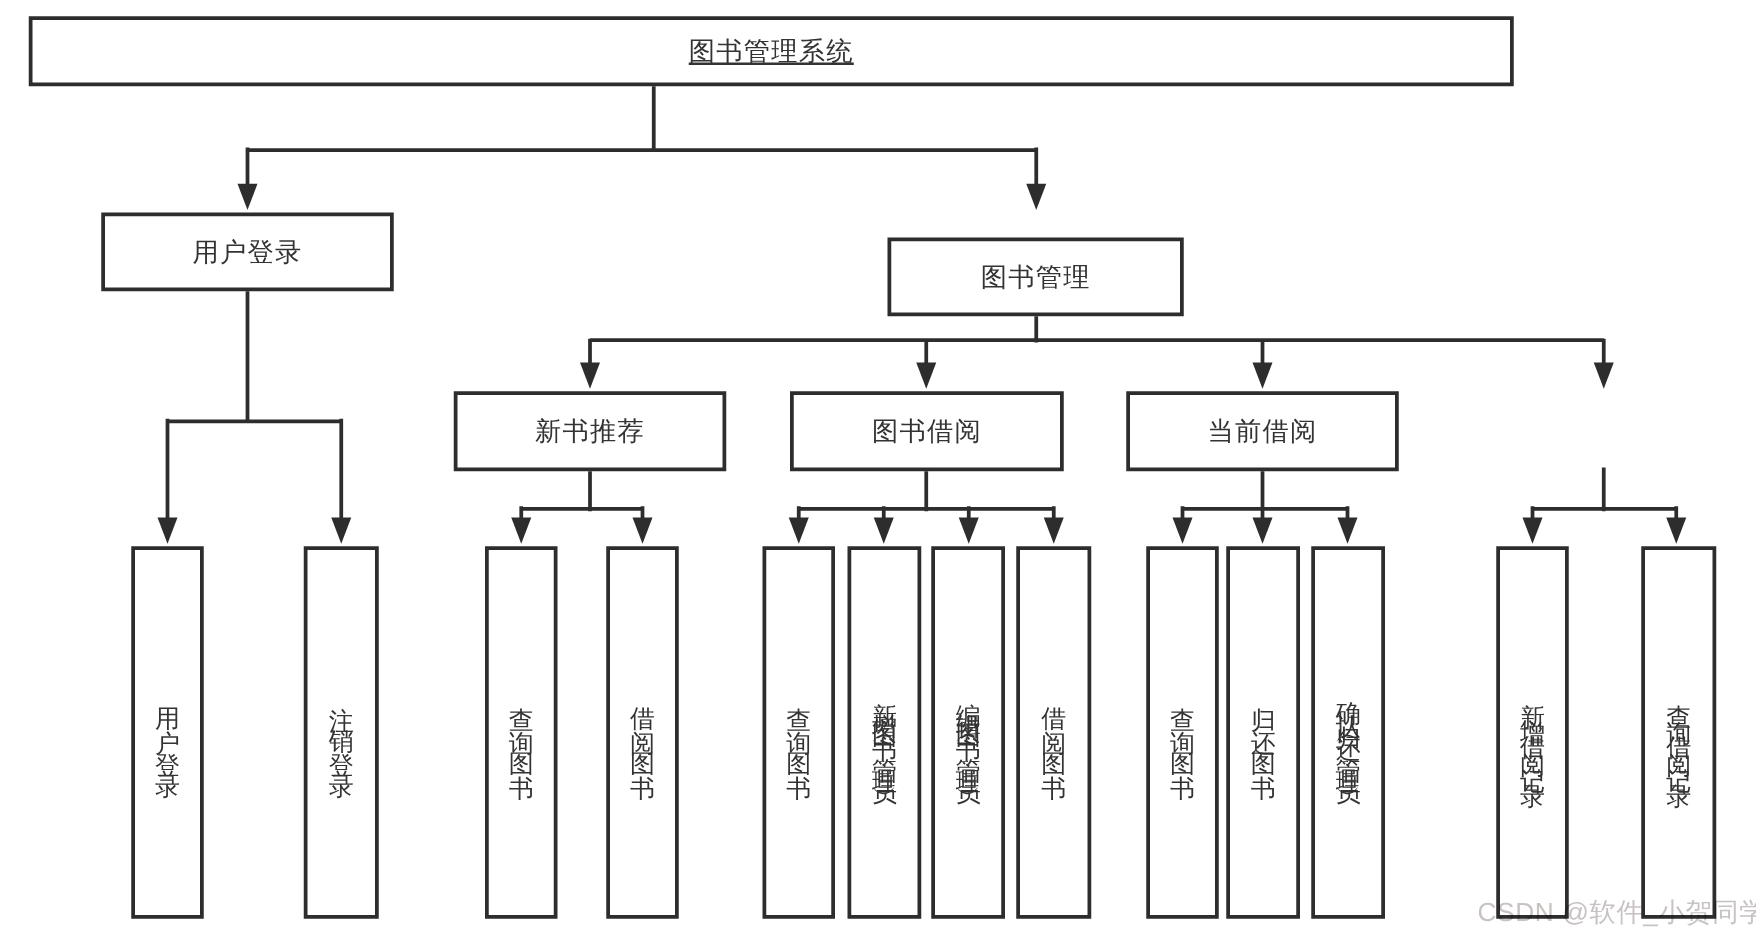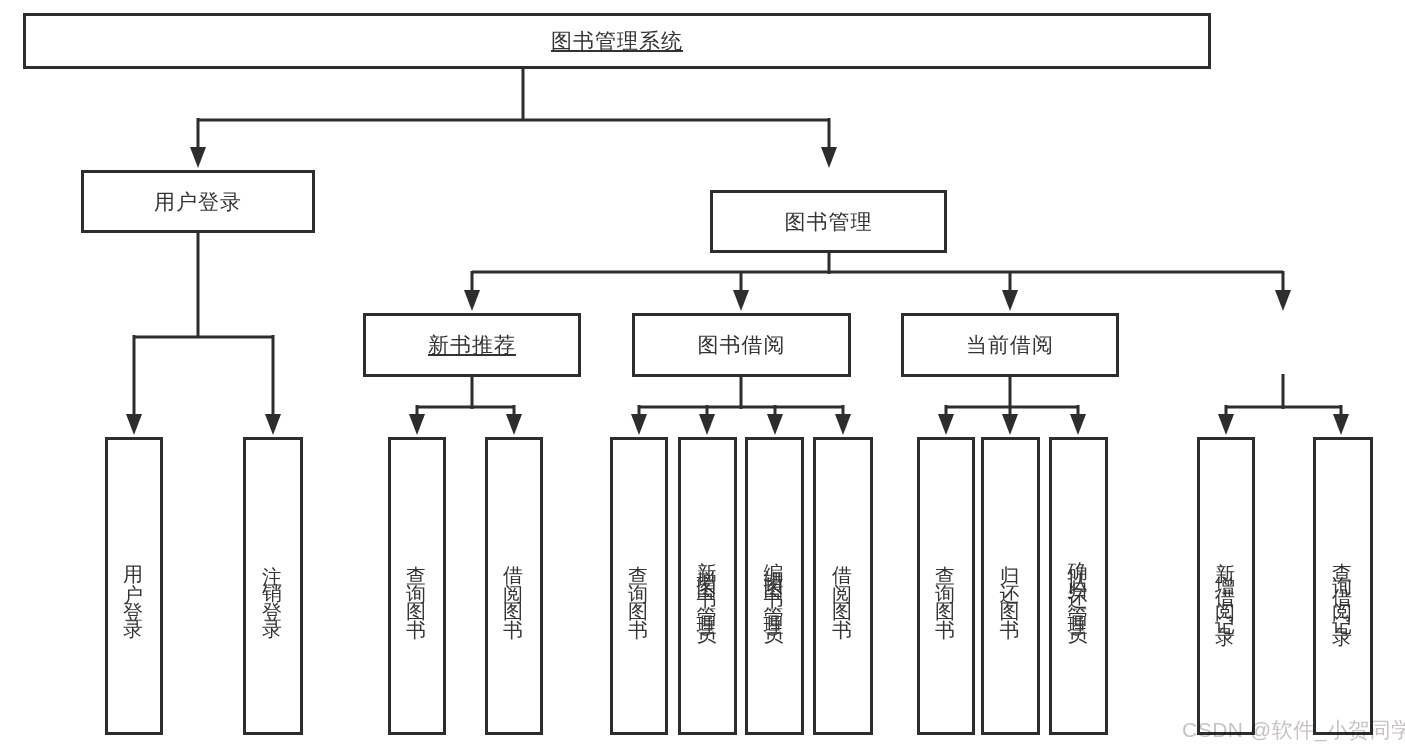--- a/index.html
+++ b/index.html
@@ -95,21 +95,21 @@
       <polygon points="1218,414 1234,414 1226,435"></polygon>
       <polygon points="1333,414 1349,414 1341,435"></polygon>
     </g>
   </svg>
 
   <div class="hbox" style="left:23px; top:13px; width:1188px; height:56px;text-decoration:underline;">图书管理系统</div>
 
   <div class="hbox" style="left:81px; top:170px; width:234px; height:63px;">用户登录</div>
   <div class="hbox" style="left:710px; top:170px; width:237px; height:63px;margin-top:20px;">图书管理</div>
 
-  <div class="hbox" style="left:363px; top:313px; width:218px; height:64px;text-decoration:underline;">新书推荐</div>
+  <div class="hbox" style="left:363px; top:313px; width:218px; height:64px;">新书推荐</div>
   <div class="hbox" style="left:901px; top:313px; width:218px; height:64px;">当前借阅</div>
   <div class="hbox" style="left:632px; top:313px; width:219px; height:64px;">图书借阅</div>
 
   <div class="vbox" style="left:105px; width:58px;">用户登录</div>
   <div class="vbox" style="left:243px; width:60px;">注销登录</div>
 
   <div class="vbox" style="left:388px; width:58px;">查询图书</div>
   <div class="vbox" style="left:485px; width:58px;">借阅图书</div>
 
   <div class="vbox" style="left:610px; width:58px;">查询图书</div>

